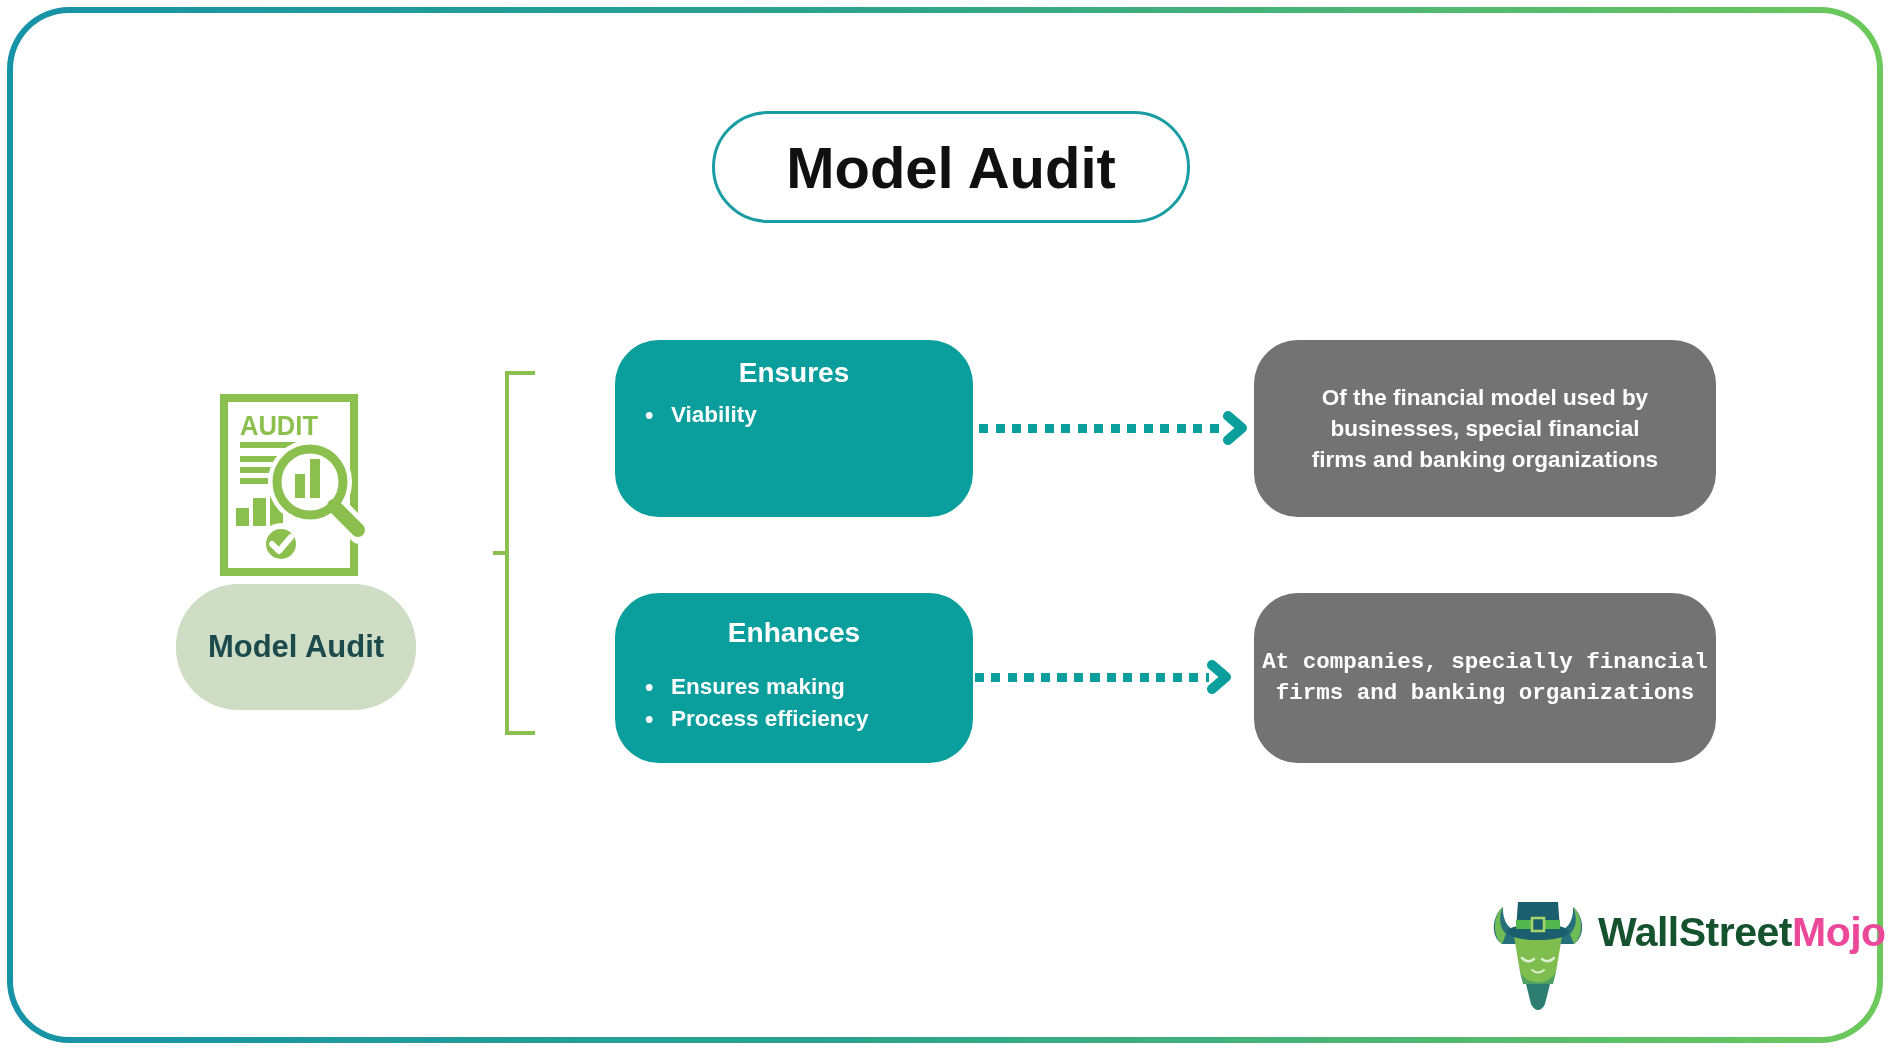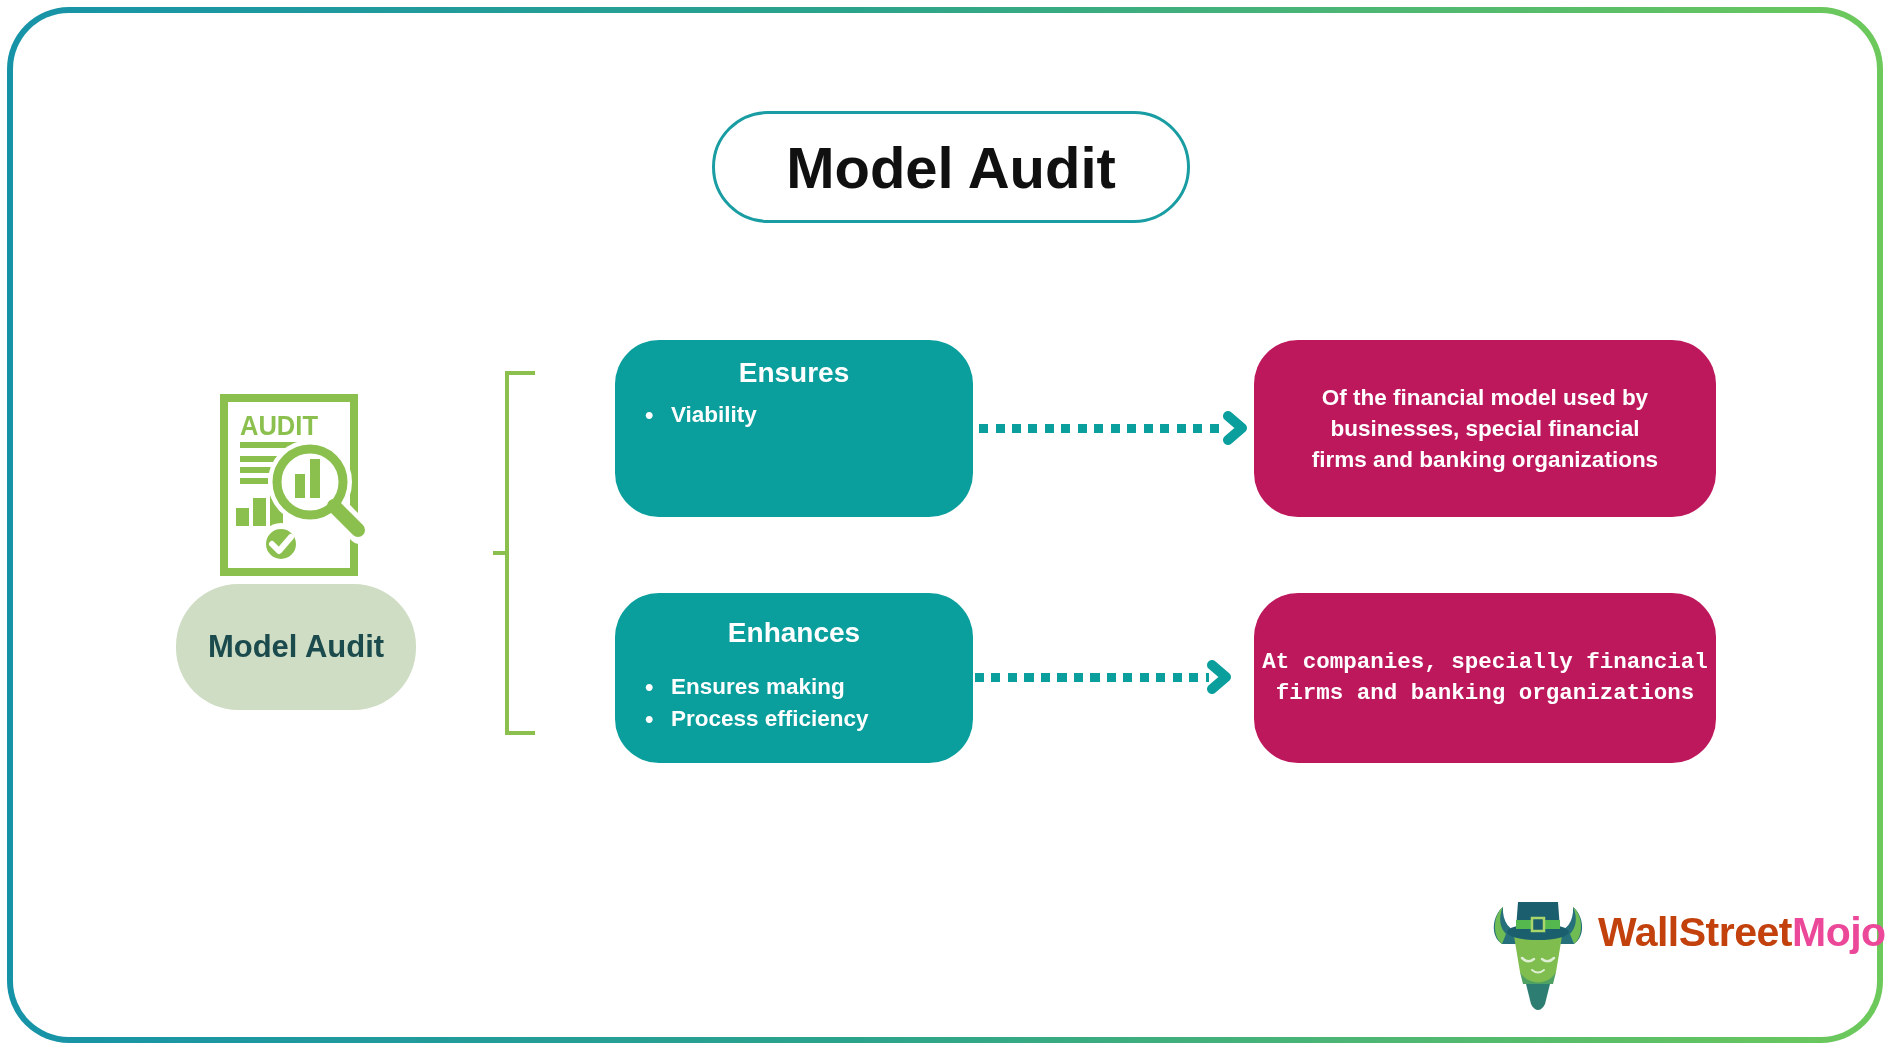--- a/index.html
+++ b/index.html
@@ -39,31 +39,31 @@
 
   
   .arrow{position:absolute;height:34px;}
   .arrow .dots{position:absolute;left:0;top:13px;height:9px;right:24px;
                background:repeating-linear-gradient(90deg,#0A9E9D 0 9px,transparent 9px 16.5px);}
   .arrow svg{position:absolute;right:0;top:0;}
   .arrow.first{left:979px;top:411px;width:270px;}
   .arrow.second{left:975px;top:660px;width:258px;}
 
   
-  .result-box{position:absolute;left:1254px;width:462px;background:#be185d;border-radius:44px;
+  .result-box{position:absolute;left:1254px;width:462px;background:#737373;border-radius:44px;
               display:flex;align-items:center;justify-content:center;}
   .result-box.first{top:340px;height:177px;}
   .result-box.second{top:593px;height:170px;font-family:Liberation Mono, monospace;}
   .result-box p{margin:0;color:#fff;font-size:22.5px;font-weight:700;line-height:31px;
                 text-align:center;white-space:pre-line;}
 
   
   .logo{position:absolute;left:1490px;top:896px;display:flex;align-items:center;}
   .logo-text{font-size:41px;font-weight:700;margin-left:12px;margin-top:-46px;letter-spacing:-0.5px;}
-  .logo-text .p1{color:#c2410c;}
+  .logo-text .p1{color:#14532d;}
   .logo-text .p2{color:#ec4899;}
 </style>
 </head>
 <body>
 
 <div class="stage">
 
   <div class="frame">
     <div class="frame-inner"></div>
   </div>

